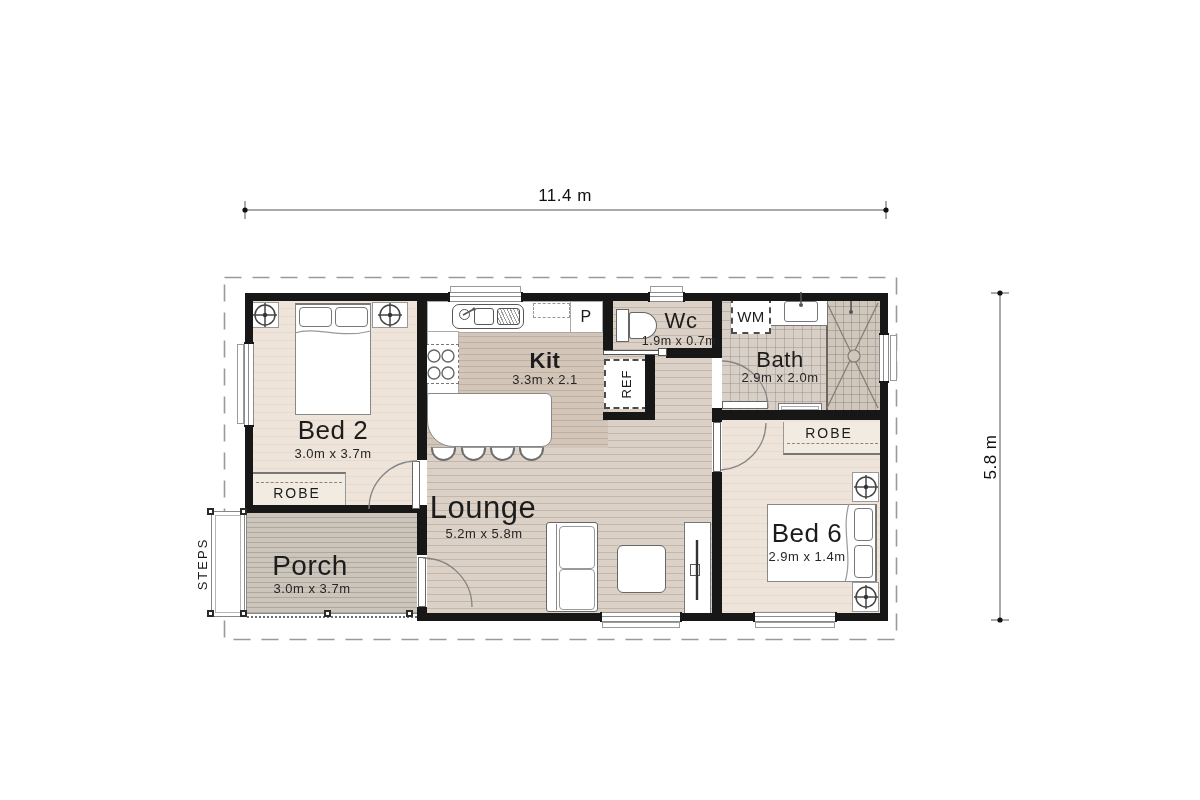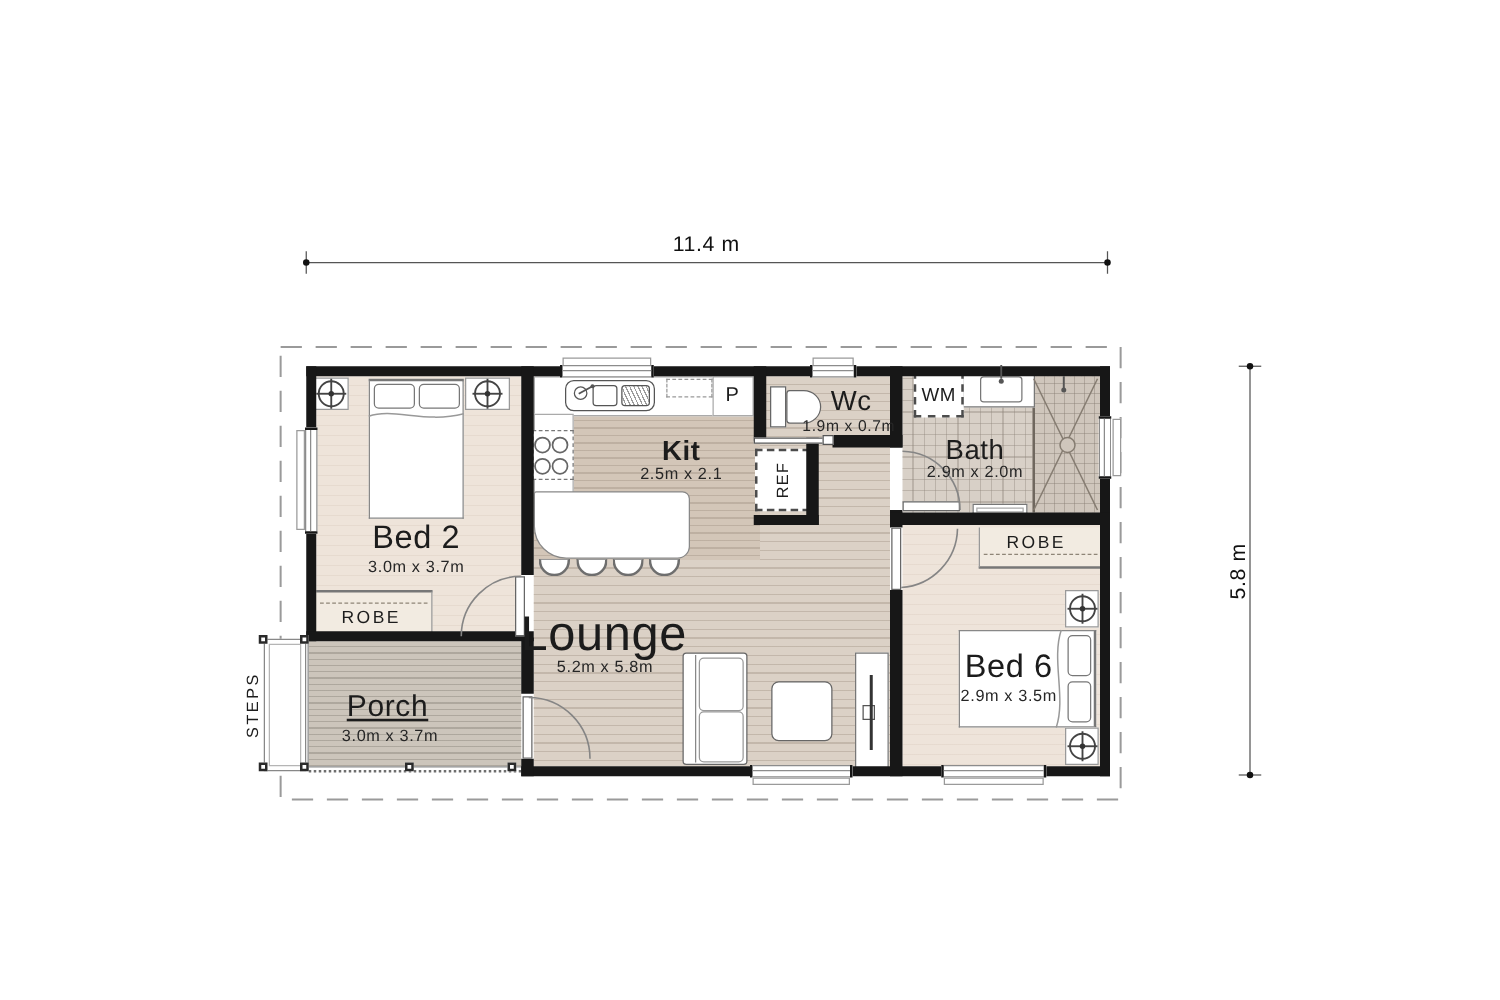--- a/index.html
+++ b/index.html
@@ -258,38 +258,38 @@
 
   <div class="lbl dim-lbl" style="left:565px;top:176px;">11.4 m</div>
   <div class="lbl rot dim-lbl" style="left:991px;top:437px;">5.8 m</div>
 
   <div class="lbl room-name" style="left:333px;top:410px;">Bed 2</div>
   <div class="lbl room-dim" style="left:333px;top:433px;">3.0m x 3.7m</div>
 
   <div class="lbl small-lbl" style="left:297px;top:473px;">ROBE</div>
   <div class="lbl rot small-lbl" style="left:202px;top:544px;font-size:13px;">STEPS</div>
 
-  <div class="lbl room-name" style="left:310px;top:546px;font-size:24px;text-decoration:underline;">Porch</div>
+  <div class="lbl room-name" style="left:310px;top:546px;font-size:28px;">Porch</div>
   <div class="lbl room-dim" style="left:312px;top:568px;">3.0m x 3.7m</div>
 
   <div class="lbl room-name" style="left:545px;top:341px;font-size:22px;font-weight:bold;">Kit</div>
-  <div class="lbl room-dim" style="left:545px;top:359px;">2.5m x 2.1</div>
+  <div class="lbl room-dim" style="left:545px;top:359px;">3.3m x 2.1</div>
 
   <div class="lbl" style="left:586px;top:297px;font-size:16px;">P</div>
   <div class="lbl rot" style="left:626px;top:364px;font-size:13px;letter-spacing:1px;">REF</div>
 
   <div class="lbl room-name" style="left:681px;top:301px;font-size:22px;">Wc</div>
   <div class="lbl room-dim" style="left:679px;top:321px;font-size:12.5px;">1.9m x 0.7m</div>
 
   <div class="lbl" style="left:751px;top:296px;font-size:15px;">WM</div>
 
   <div class="lbl room-name" style="left:780px;top:340px;font-size:22px;">Bath</div>
   <div class="lbl room-dim" style="left:780px;top:357px;">2.9m x 2.0m</div>
 
   <div class="lbl small-lbl" style="left:829px;top:413px;">ROBE</div>
 
   <div class="lbl room-name" style="left:807px;top:513px;">Bed 6</div>
-  <div class="lbl room-dim" style="left:807px;top:536px;">2.9m x 3.5m</div>
-
-  <div class="lbl room-name" style="left:483px;top:488px;font-size:39px;">Lounge</div>
+  <div class="lbl room-dim" style="left:807px;top:536px;">2.9m x 1.4m</div>
+
+  <div class="lbl room-name" style="left:483px;top:488px;font-size:31px;">Lounge</div>
   <div class="lbl room-dim" style="left:484px;top:513px;">5.2m x 5.8m</div>
 
 </div>
 
 </body></html>

